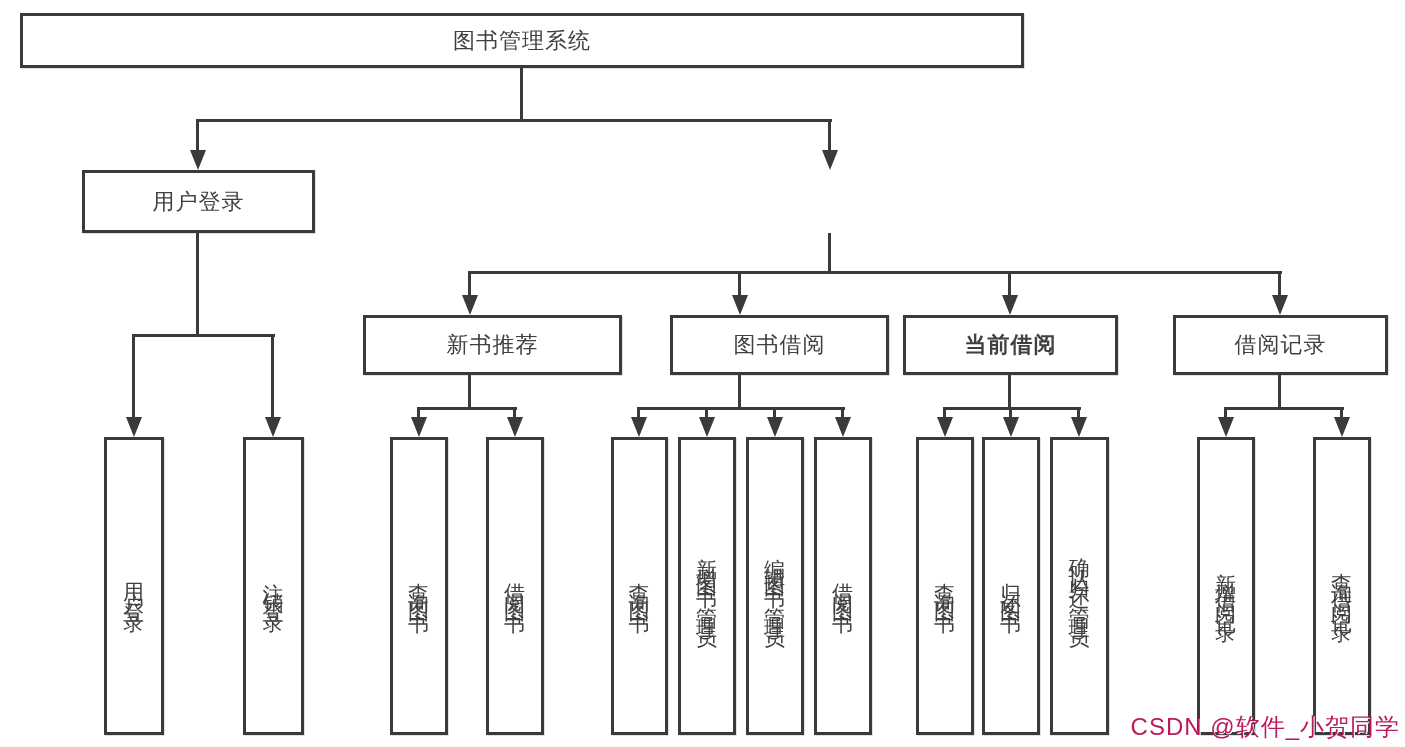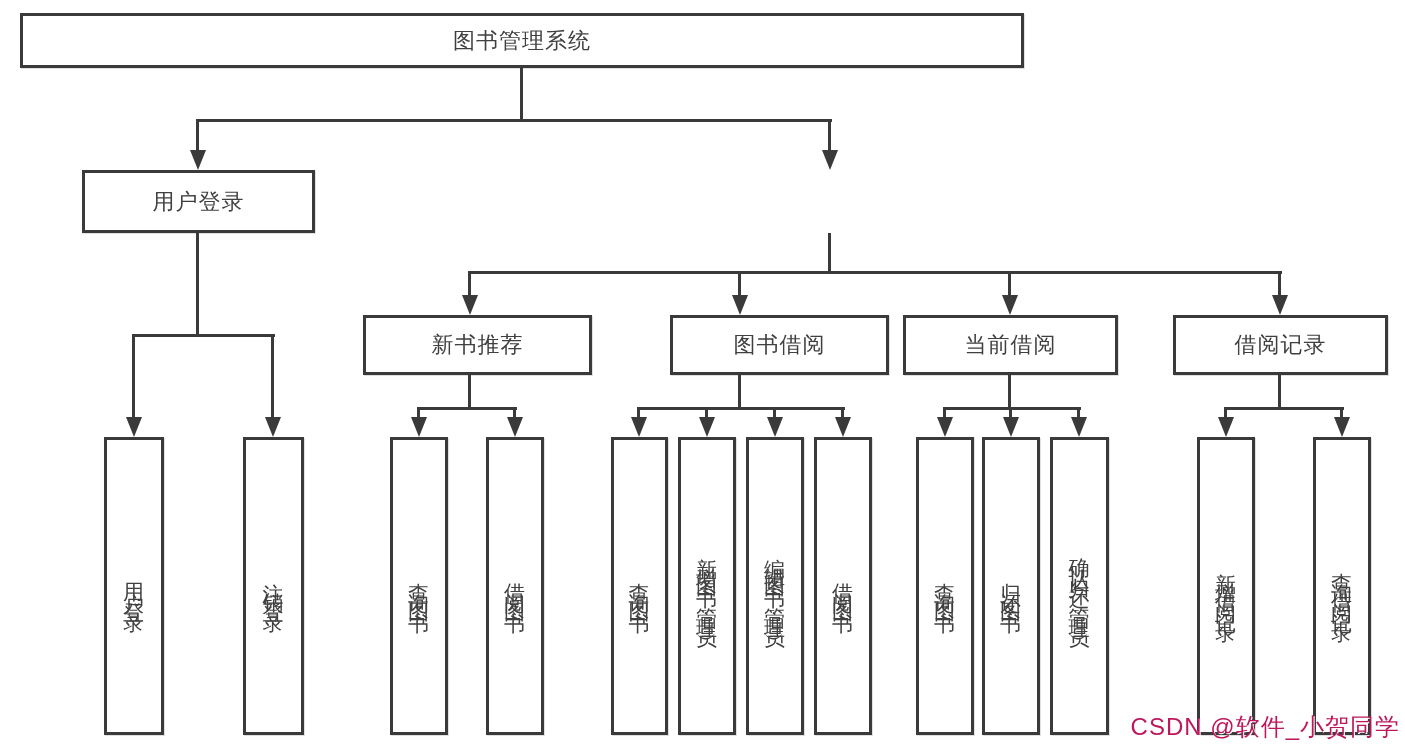--- a/index.html
+++ b/index.html
@@ -56,27 +56,27 @@
 <div id="canvas">
 
   <div class="box hbox" style="left:20px; top:13px; width:1004px; height:55px;">
     <span>图书管理系统</span>
   </div>
 
   <div class="box hbox" style="left:82px; top:170px; width:233px; height:63px;">
     <span>用户登录</span>
   </div>
 
-  <div class="box hbox" style="left:363px; top:315px; width:229px; height:60px;">
+  <div class="box hbox" style="left:363px; top:315px; width:259px; height:60px;">
     <span>新书推荐</span>
   </div>
   <div class="box hbox" style="left:670px; top:315px; width:219px; height:60px;">
     <span>图书借阅</span>
   </div>
-  <div class="box hbox" style="left:903px; top:315px; width:215px; height:60px;">
+  <div class="box hbox" style="left:903px; top:315px; width:215px; height:60px;font-weight:bold;">
     <span>当前借阅</span>
   </div>
   <div class="box hbox" style="left:1173px; top:315px; width:215px; height:60px;">
     <span>借阅记录</span>
   </div>
 
   <div class="box vbox" style="left:104px; top:437px; width:60px; height:298px;">
     <span class="vtext">用户登录</span>
   </div>
   <div class="box vbox" style="left:243px; top:437px; width:61px; height:298px;">

